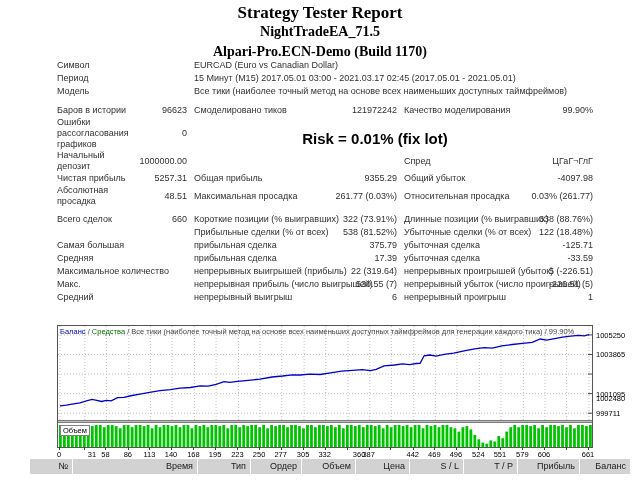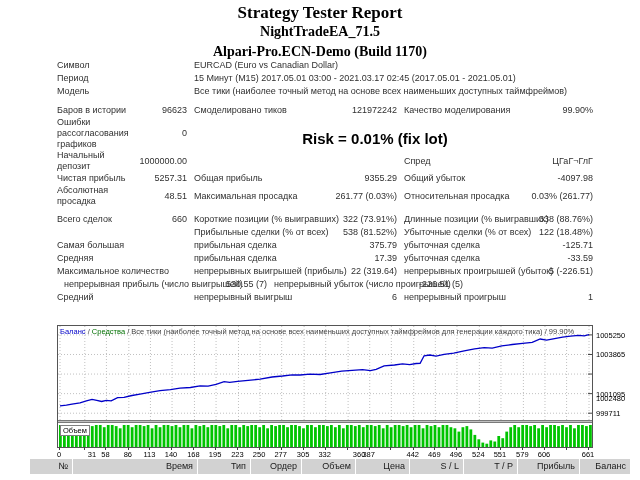--- a/index.html
+++ b/index.html
@@ -199,20 +199,21 @@
       <div class="c3">непрерывных выигрышей (прибыль)</div>
       <div class="c4 val">
         <span>22 (319.64)</span>
       </div>
       <div class="c5">непрерывных проигрышей (убыток)</div>
       <div class="c6 val">
         <span>5 (-226.51)</span>
       </div>
     </div>
     <div class="row">
+      <div class="r12">Макс.</div>
       <div class="c3">непрерывная прибыль (число выигрышей)</div>
       <div class="c4 val">
         <span>530.55 (7)</span>
       </div>
       <div class="c5">непрерывный убыток (число проигрышей)</div>
       <div class="c6 val">
         <span>-226.51 (5)</span>
       </div>
     </div>
     <div class="row">

